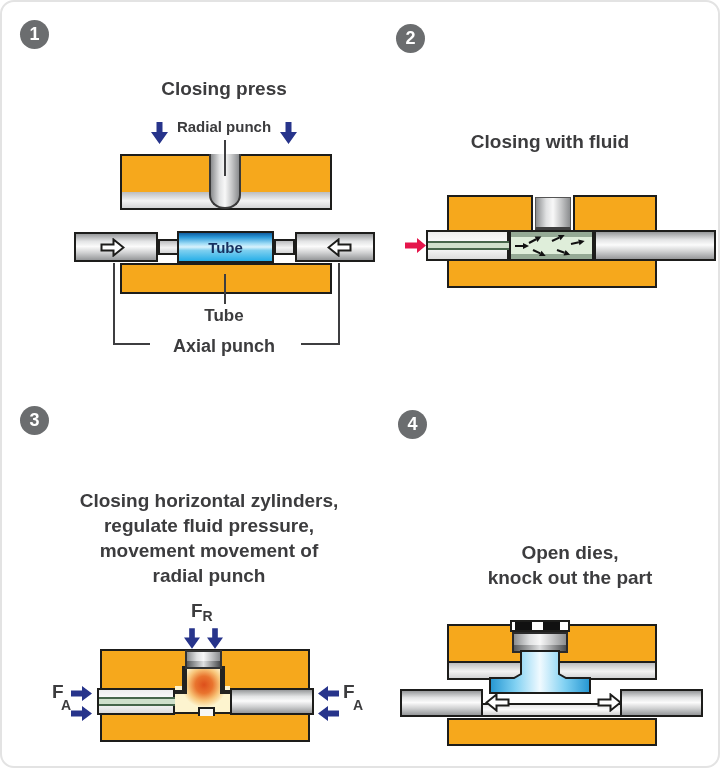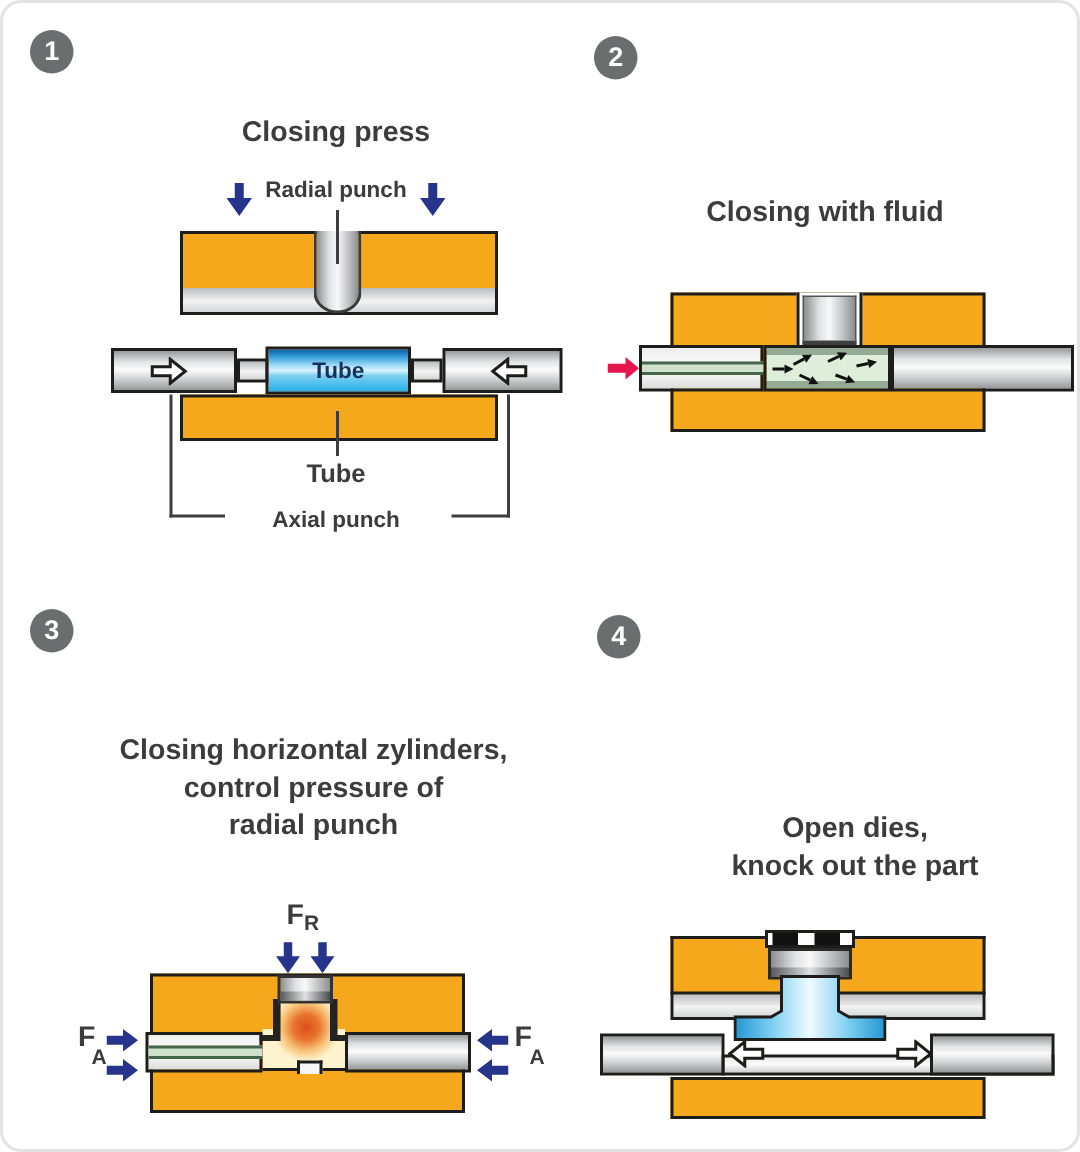--- a/index.html
+++ b/index.html
@@ -78,21 +78,21 @@
     </svg>
 
   <div class="abs outline orange" style="left:118px;top:261px;width:212px;height:31px;"></div>
   <div class="abs leader" style="left:222px;top:272px;width:2px;height:30px;"></div>
   <div class="abs title" style="left:62px;top:301px;width:320px;font-size:17px;">Tube</div>
 
   <div class="abs leader" style="left:111px;top:261px;width:2px;height:82px;"></div>
   <div class="abs leader" style="left:111px;top:341px;width:37px;height:2px;"></div>
   <div class="abs leader" style="left:336px;top:261px;width:2px;height:82px;"></div>
   <div class="abs leader" style="left:299px;top:341px;width:39px;height:2px;"></div>
-  <div class="abs title" style="left:62px;top:332px;width:320px;font-size:15px;">Axial punch</div>
+  <div class="abs title" style="left:62px;top:332px;width:320px;font-size:18px;">Axial punch</div>
 
   <div class="abs badge" style="left:394px;top:22px;">
     <span>2</span>
   </div>
   <div class="abs title" style="left:388px;top:127px;width:320px;">Closing with fluid</div>
 
   <div class="abs outline orange" style="left:445px;top:193px;width:210px;height:93px;"></div>
   <div class="abs" style="left:529px;top:193px;width:44px;height:37px;background:#fff;border:2px solid #1d1d1b;border-top:none;"></div>
   <div class="abs graycyl-v" style="left:533px;top:195px;width:36px;height:33px;border:1.5px solid #555;border-bottom:3px solid #3f3f3f;"></div>
 
@@ -130,21 +130,22 @@
   <div class="abs outline graycyl-h" style="left:592px;top:228px;width:122px;height:31px;"></div>
   <svg class="abs" style="left:403px;top:235px;" width="21" height="17" viewBox="0 0 21 17">
     <path d="M0 5.5h12V1l9 7.5-9 7.5v-4.5H0z" fill="#e5164b"></path>
     </svg>
 
   <div class="abs badge" style="left:18px;top:404px;">
     <span>3</span>
   </div>
   <div class="abs title" style="left:30px;top:486px;width:354px;">
     <div>Closing horizontal zylinders,</div>
-    <div>control pressure of</div>
+    <div>regulate fluid pressure,</div>
+    <div>movement movement of</div>
     <div>radial punch</div>
   </div>
 
   <div class="abs" style="left:189px;top:598px;">
     <span class="fsym">F</span><span class="fsub" style="position:relative;top:4px;">R</span>
   </div>
   <svg class="abs" style="left:182px;top:626px;" width="16" height="21" viewBox="0 0 17 22">
       <path d="M5.5 0h6v10H17L8.5 22 0 10h5.5z" fill="#27348b"></path>
     </svg>
   <svg class="abs" style="left:205px;top:626px;" width="16" height="21" viewBox="0 0 17 22">

